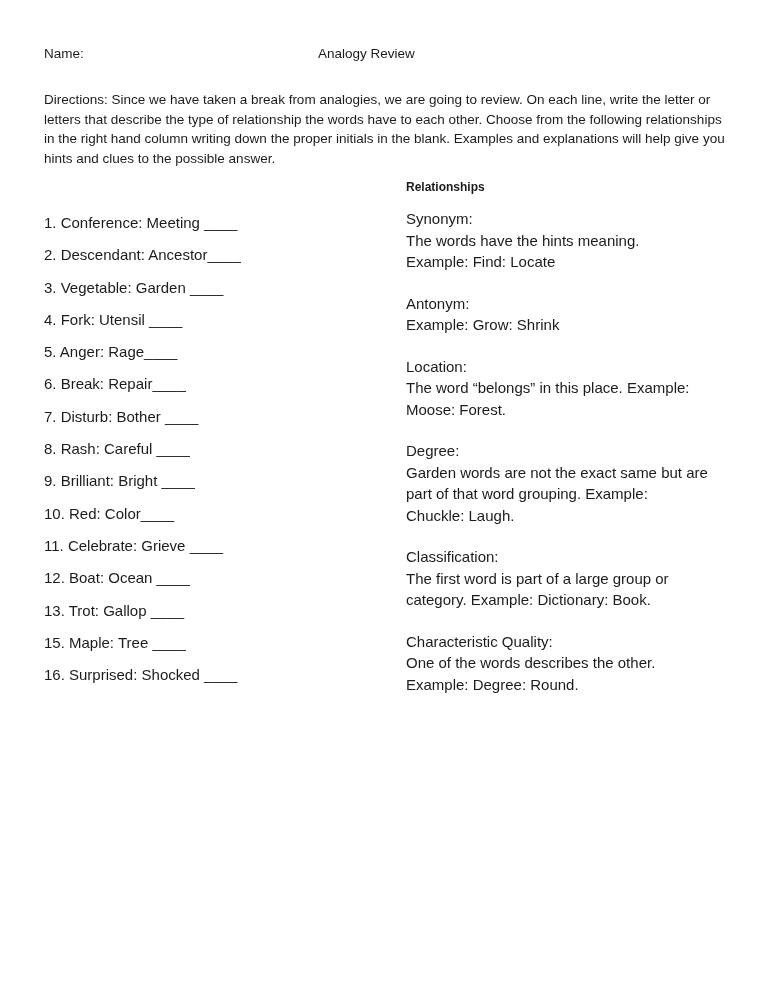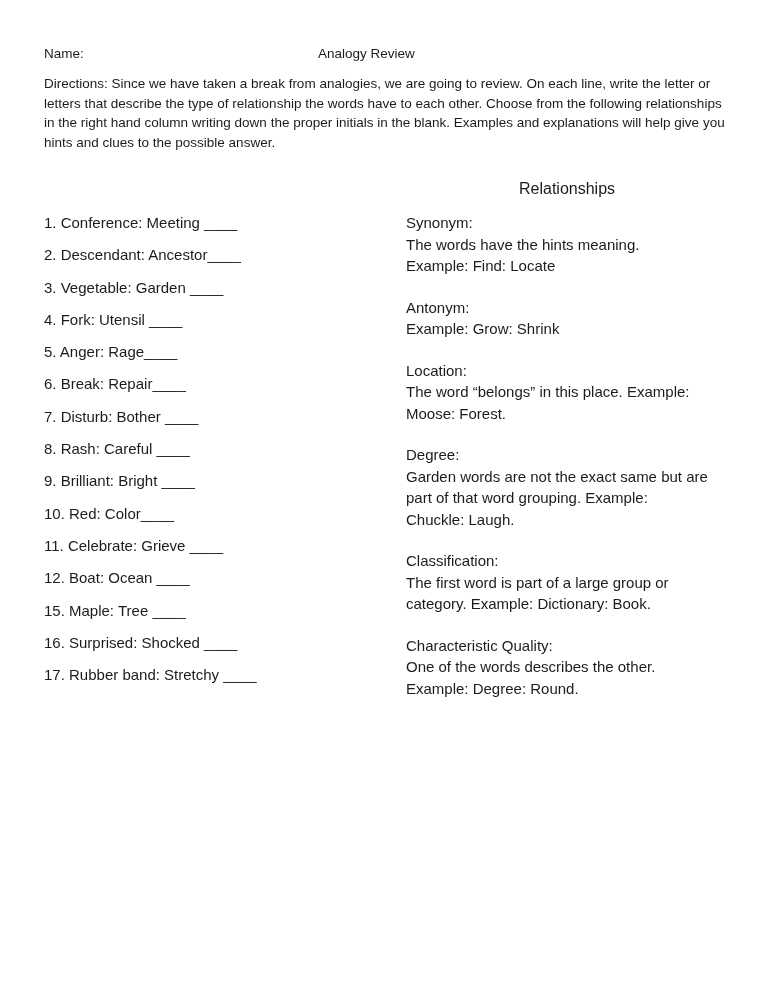--- a/index.html
+++ b/index.html
@@ -21,21 +21,21 @@
   }
   .doc-title {
     position: absolute;
     left: 318px;
     top: 46px;
     font-size: 13.5px;
   }
   .directions {
     position: absolute;
     left: 44px;
-    top: 74px;
+    top: 90px;
     width: 684px;
     font-size: 13.5px;
     line-height: 19.5px;
   }
   .questions {
     position: absolute;
     left: 44px;
     top: 213px;
   }
   .q {
@@ -44,23 +44,23 @@
     margin-bottom: 12.3px;
     white-space: nowrap;
   }
   .right-col {
     position: absolute;
     left: 406px;
     top: 180px;
     width: 322px;
   }
   .rel-heading {
-    font-size: 16px;
-    font-weight: normal;
-    text-align: center;
+    font-size: 12px;
+    font-weight: bold;
+    text-align: left;
     margin: 0 0 14px 0;
   }
   .rel-block {
     margin-bottom: 20px;
     font-size: 15px;
     line-height: 21.5px;
   }
   .bottom-bar {
     position: absolute;
     left: 57px;
@@ -85,20 +85,21 @@
     <div class="q">3. Vegetable: Garden ____</div>
     <div class="q">4. Fork: Utensil ____</div>
     <div class="q">5. Anger: Rage____</div>
     <div class="q">6. Break: Repair____</div>
     <div class="q">7. Disturb: Bother ____</div>
     <div class="q">8. Rash: Careful ____</div>
     <div class="q">9. Brilliant: Bright ____</div>
     <div class="q">10. Red: Color____</div>
     <div class="q">11. Celebrate: Grieve ____</div>
     <div class="q">12. Boat: Ocean ____</div>
+    <div class="q">13. Trot: Gallop ____</div>
     <div class="q">15. Maple: Tree ____</div>
     <div class="q">16. Surprised: Shocked ____</div>
     <div class="q">17. Rubber band: Stretchy ____</div>
   </div>
 
   <div class="right-col">
     <div class="rel-heading">Relationships</div>
 
     <div class="rel-block">
       <div>Synonym:</div>

